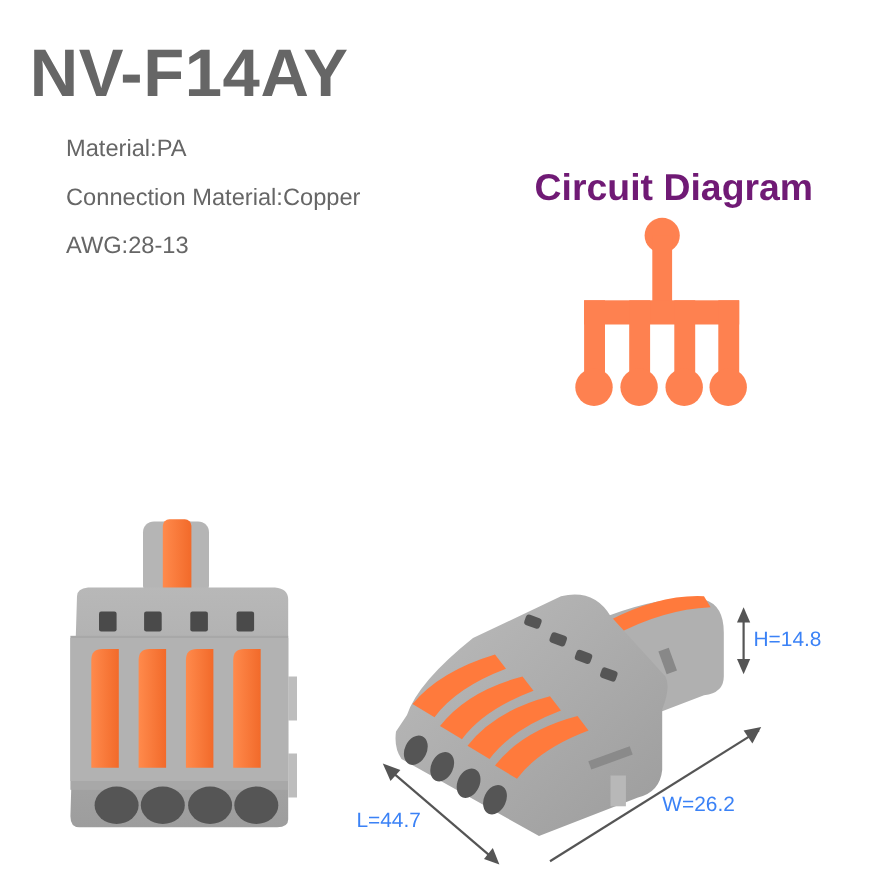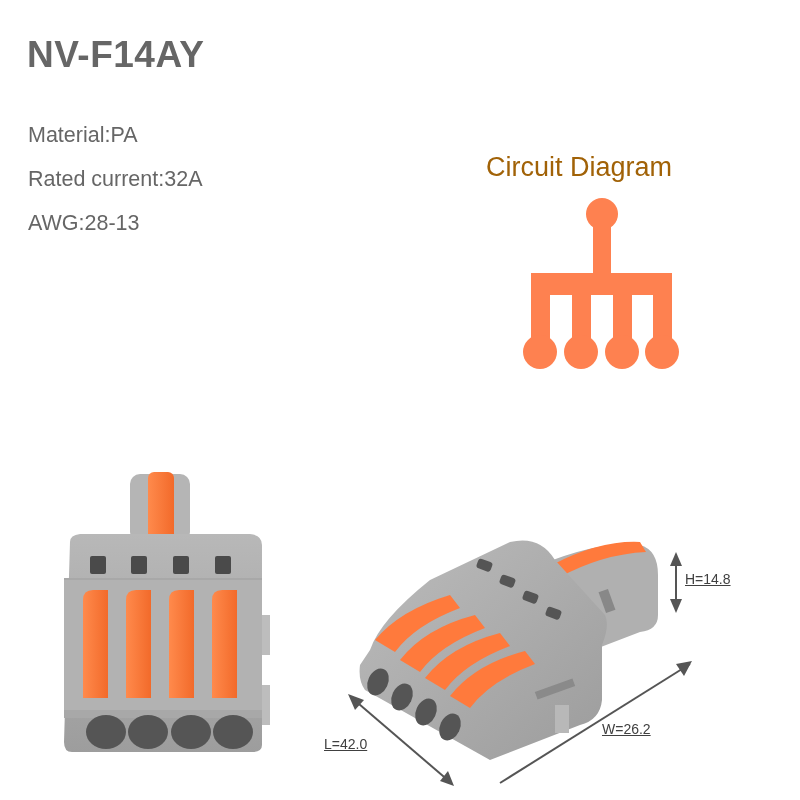--- a/index.html
+++ b/index.html
@@ -1,44 +1,45 @@
 <!DOCTYPE html>
 <html><head>
 <meta charset="utf-8">
 <style>
   html, body { margin: 0; padding: 0; }
   body {
     width: 800px; height: 800px; background: #ffffff; position: relative; overflow: hidden;
     font-family: "Liberation Sans", sans-serif; color: #666666;
   }
   .title {
-    position: absolute; left: 27px; top: 36px; font-size: 37px; font-weight: bold;
+    position: absolute; left: 27px; top: 36px; font-size: 61px; font-weight: bold;
     color: #666666; letter-spacing: 0.5px; line-height: 1;
   }
   .specs { position: absolute; left: 28px; top: 113px; margin: 0; padding: 0; list-style: none; }
-  .specs li { font-size: 21.5px; line-height: 44.2px; color: #666666; white-space: nowrap; }
+  .specs li { font-size: 21.5px; line-height: 44.2px; color: #666666; white-space: nowrap; margin-left: 32px; }
   .specs sup { font-size: 12px; vertical-align: 9px; }
   .circuit-title {
-    position: absolute; left: 486px; top: 152px; font-size: 27px; color: #a16207;
+    position: absolute; left: 486px; top: 152px; font-size: 34px; color: #701a75;
     white-space: nowrap;
+    font-weight: bold;
   }
   .circuit { position: absolute; left: 470px; top: 190px; }
   .product-front { position: absolute; left: 50px; top: 460px; }
   .product-angle { position: absolute; left: 340px; top: 520px; }
   .dims { position: absolute; left: 0; top: 0; }
-  .dim-label { position: absolute; font-size: 14px; color: #404040; white-space: nowrap; text-decoration: underline; }
+  .dim-label { position: absolute; font-size: 19px; color: #3b82f6; white-space: nowrap; }
 </style>
 </head>
 <body>
 
 <div class="title">NV-F14AY</div>
 
 <ul class="specs">
   <li>Material:PA</li>
-  <li>Rated current:32A</li>
+  <li>Connection Material:Copper</li>
   <li>AWG:28-13</li>
 </ul>
 
 <div class="circuit-title">Circuit Diagram</div>
 
 <svg class="circuit" width="260" height="190" viewBox="0 0 260 190">
   <g fill="#fe8150">
     <circle cx="132" cy="24" r="16"></circle>
     <rect x="123" y="24" width="18" height="60"></rect>
     <rect x="61" y="83" width="141" height="22"></rect>
@@ -136,13 +137,13 @@
     <polygon points="692,661 676,664 684,676" stroke="none"></polygon>
 
     <line x1="352" y1="698" x2="450" y2="782"></line>
     <polygon points="348,694 355,710 364,700" stroke="none"></polygon>
     <polygon points="454,786 440,781 448,771" stroke="none"></polygon>
   </g>
 </svg>
 
 <div class="dim-label" style="left:685px; top:571px;">H=14.8</div>
 <div class="dim-label" style="left:602px; top:721px;">W=26.2</div>
-<div class="dim-label" style="left:324px; top:736px;">L=42.0</div>
+<div class="dim-label" style="left:324px; top:736px;">L=44.7</div>
 
 </body></html>

